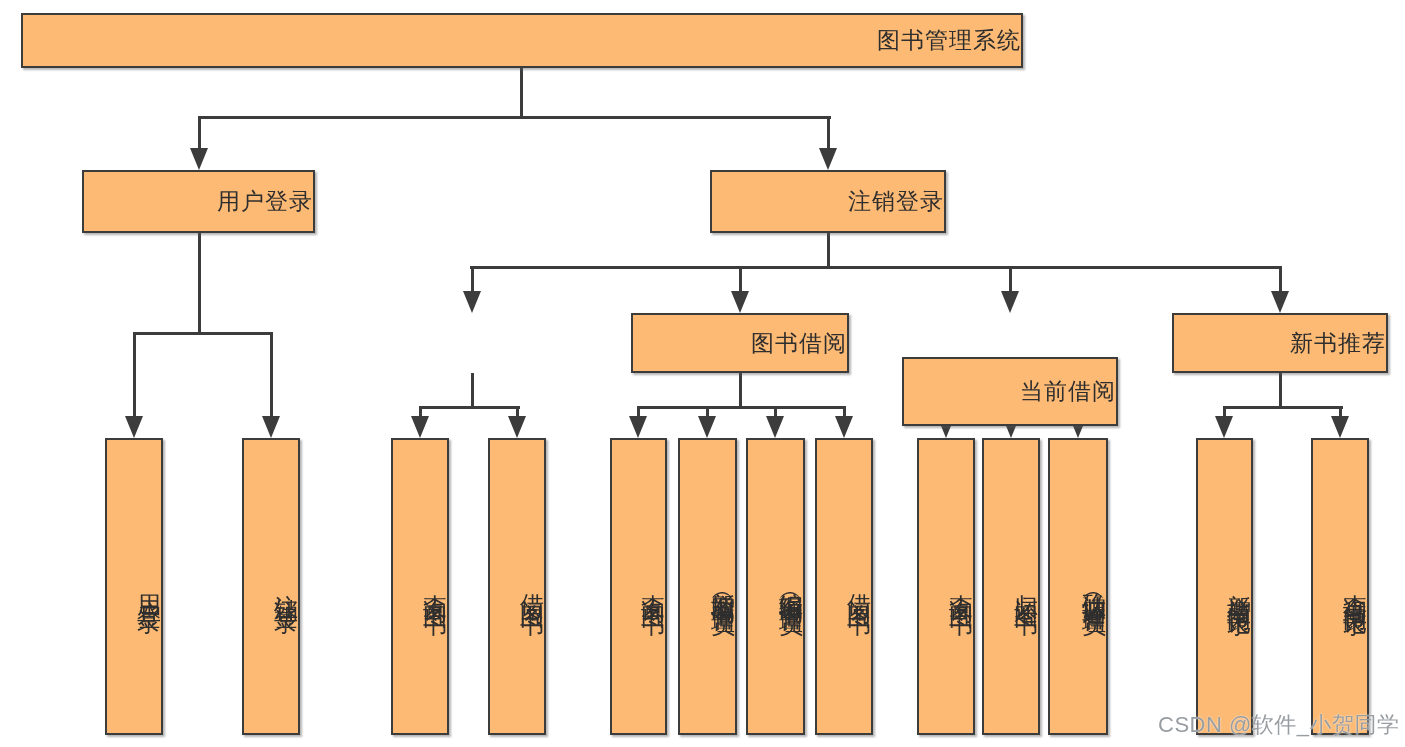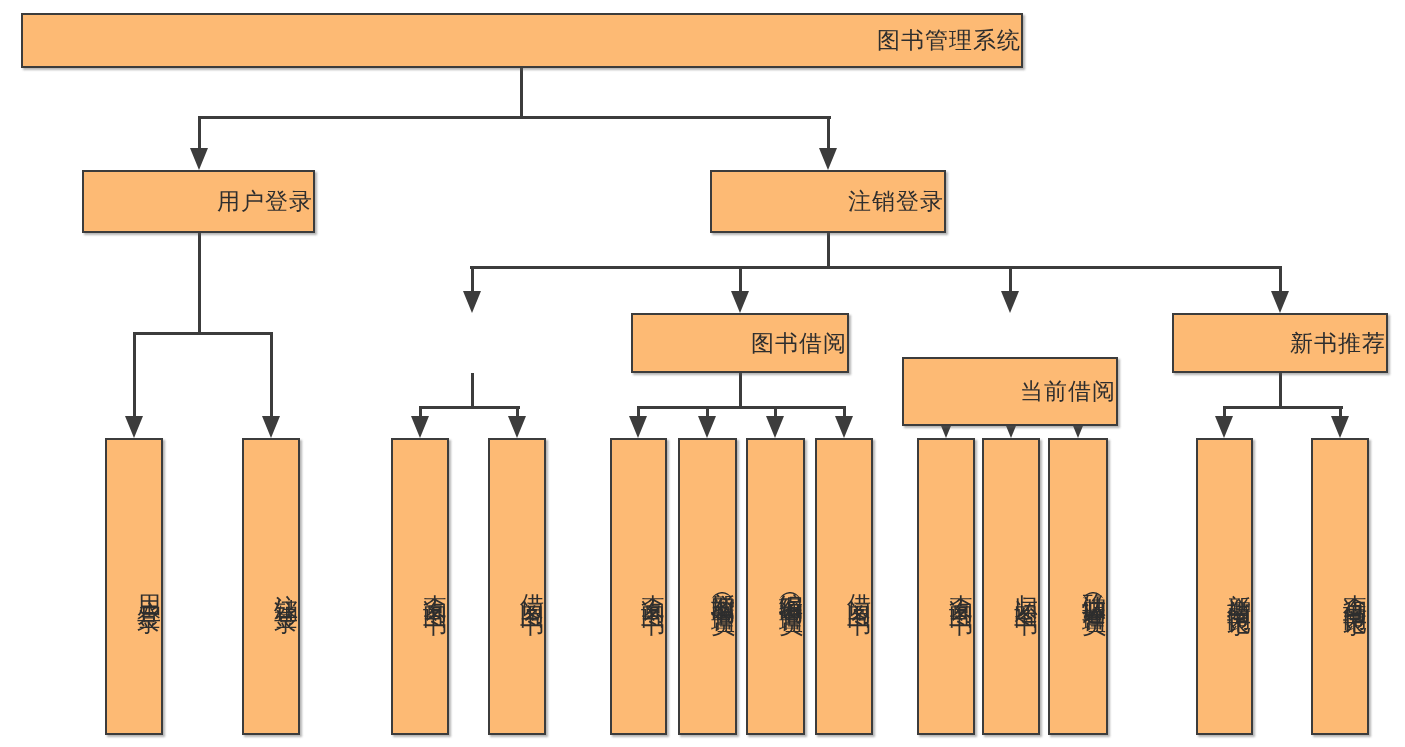--- a/index.html
+++ b/index.html
@@ -169,14 +169,15 @@
   <div class="arrow" style="left:629px;top:416px;"></div>
   <div class="arrow" style="left:698px;top:416px;"></div>
   <div class="arrow" style="left:766px;top:416px;"></div>
   <div class="arrow" style="left:835px;top:416px;"></div>
   <div class="arrow" style="left:937px;top:416px;"></div>
   <div class="arrow" style="left:1002px;top:416px;"></div>
   <div class="arrow" style="left:1069px;top:416px;"></div>
   <div class="arrow" style="left:1215px;top:416px;"></div>
   <div class="arrow" style="left:1331px;top:416px;"></div>
 
+  <div class="watermark">CSDN @软件_小贺同学</div>
 
 </div>
 
 </body></html>

